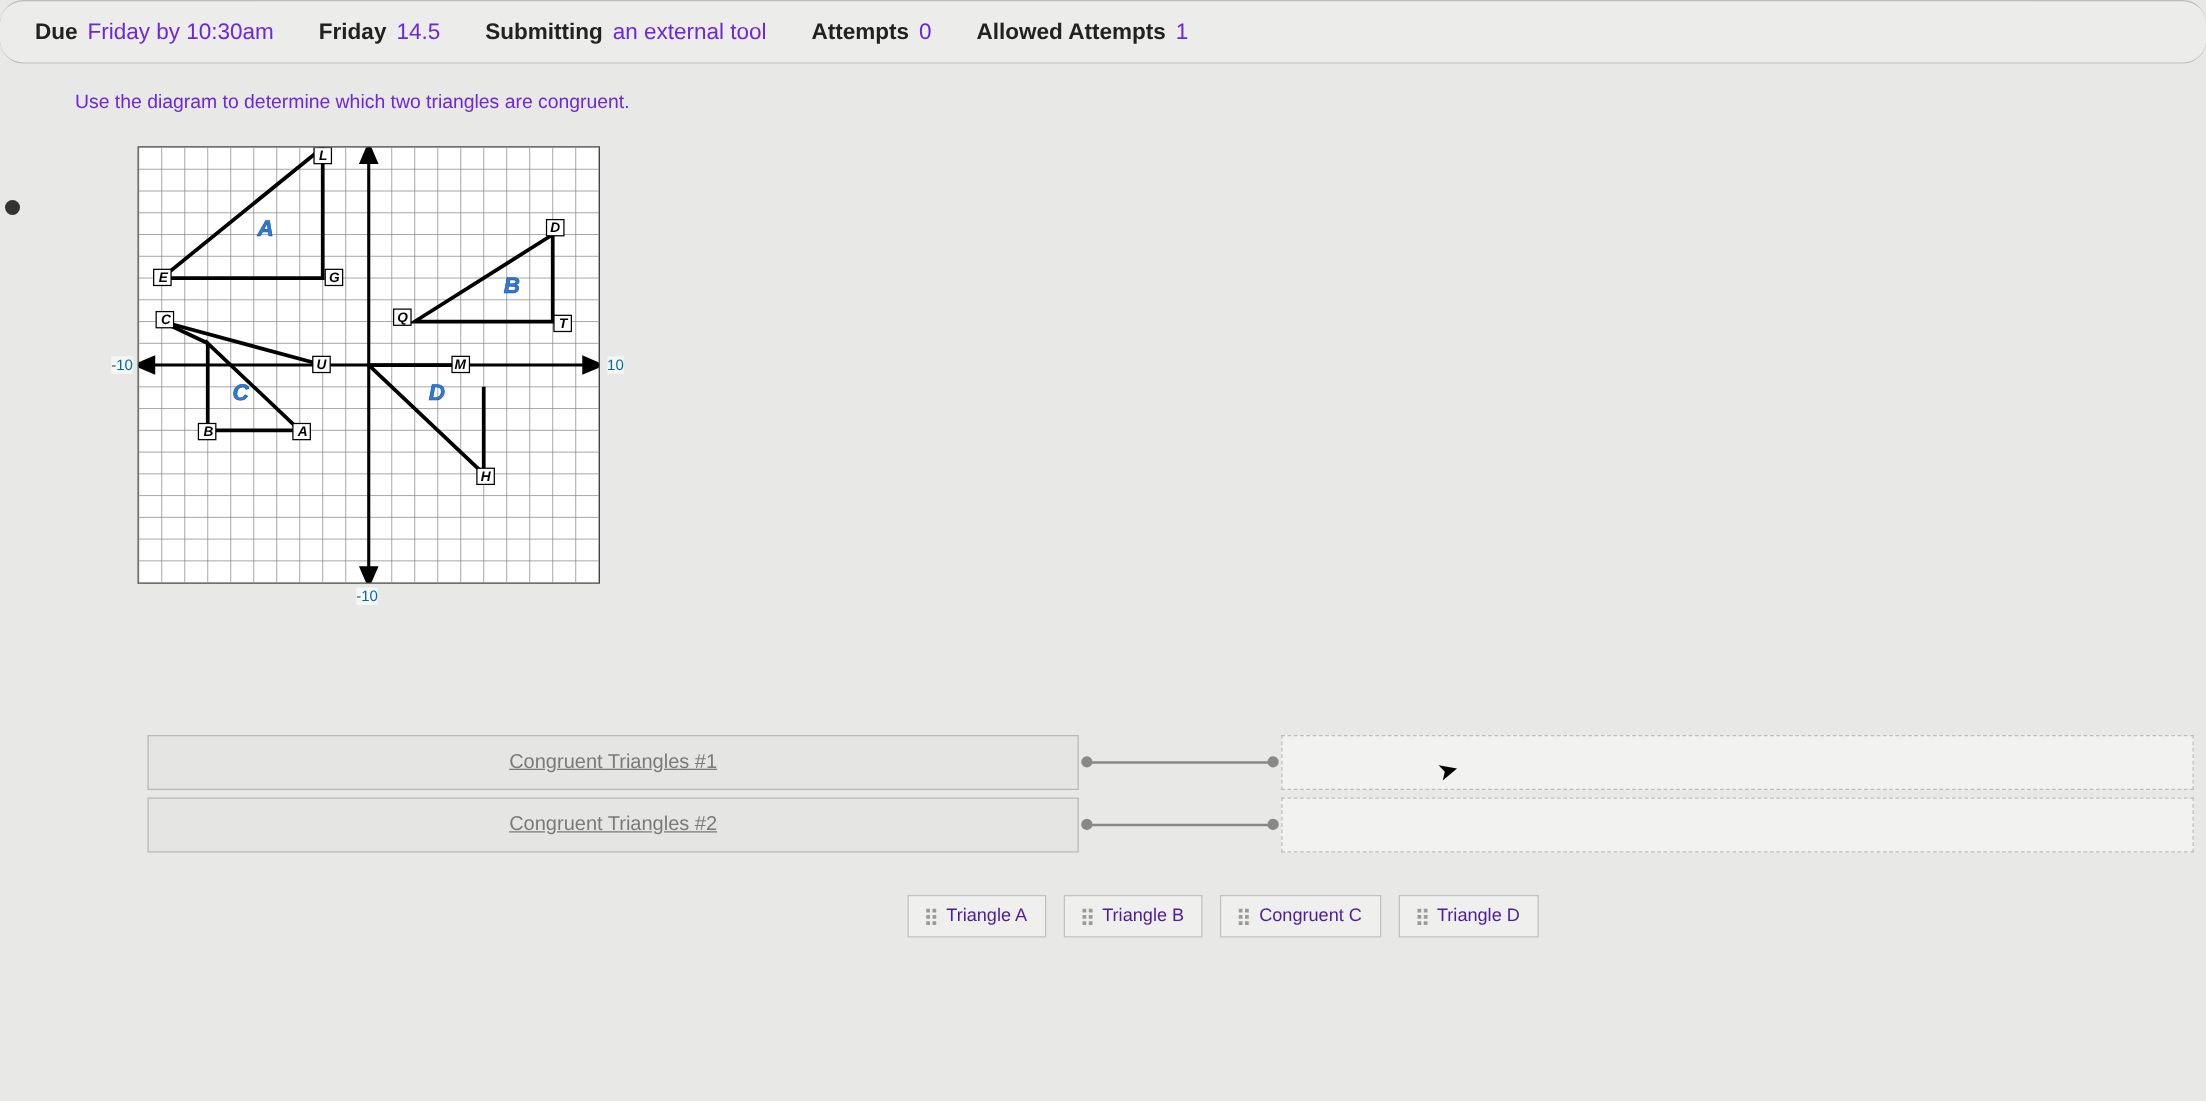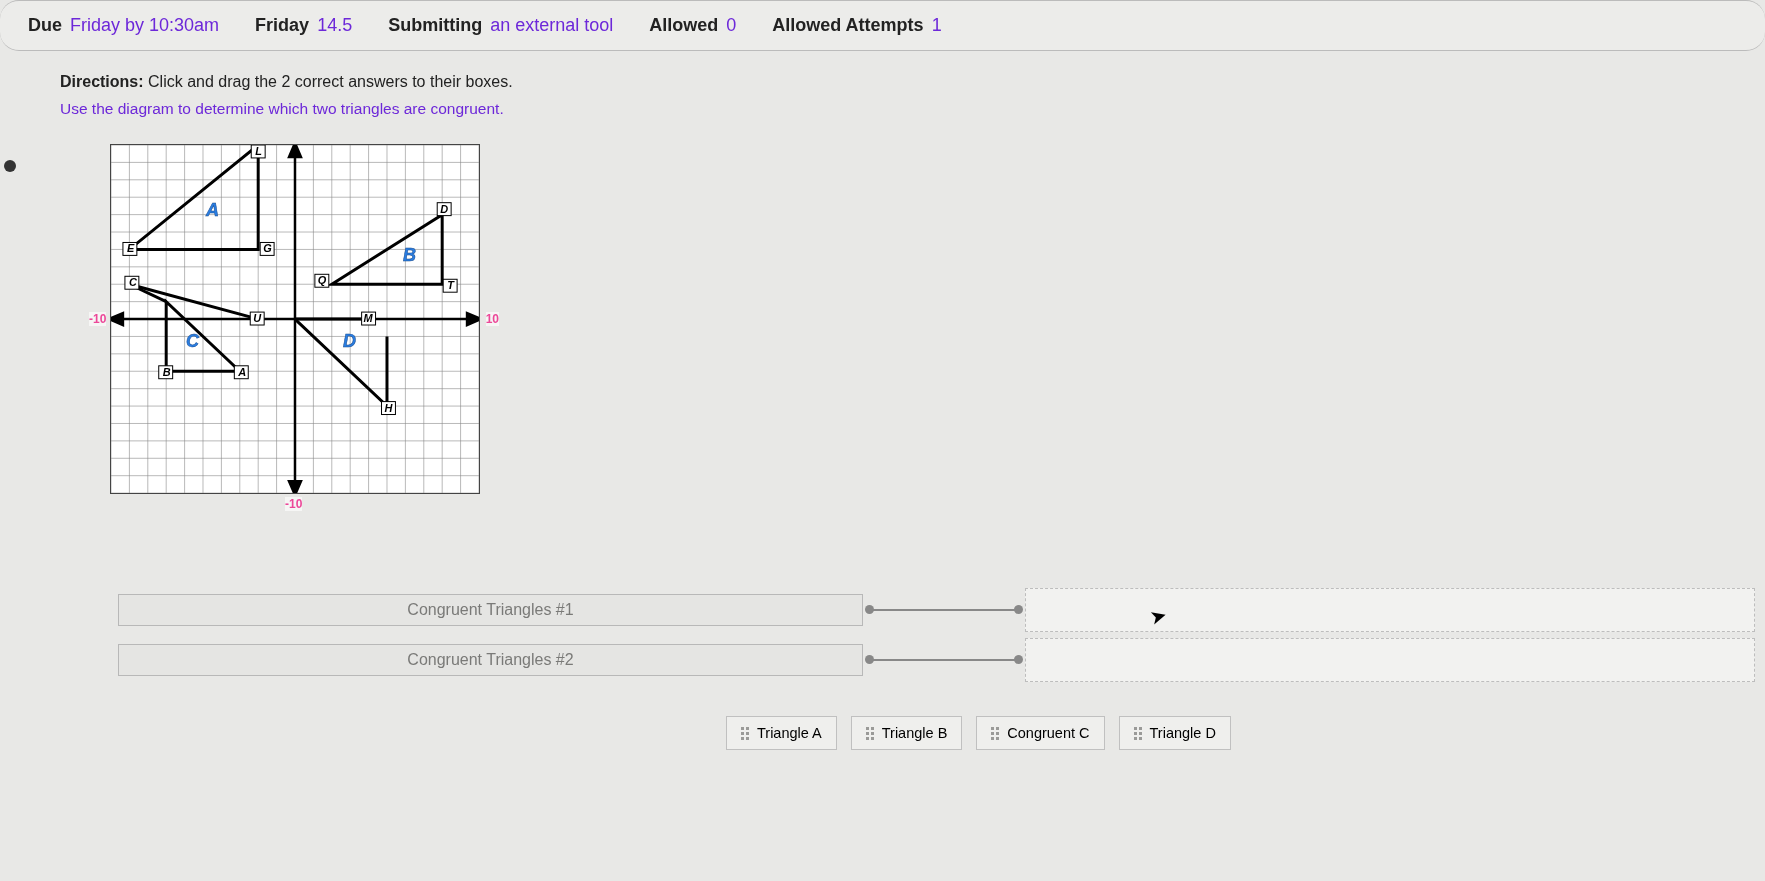--- a/index.html
+++ b/index.html
@@ -43,21 +43,21 @@
     width: 370px;
     height: 350px;
     background: #fff;
     border: 1px solid #444;
     position: relative;
     margin-left: 50px;
     margin-bottom: 60px;
   }
   .grid-svg { position:absolute; inset:0; }
   .axis-label {
-    position:absolute; font-size:12px; color:#ec4899; font-weight:700;
+    position:absolute; font-size:12px; color:#0369a1; font-weight:400;
     background: rgba(255,255,255,0.6);
   }
   .tri-label {
     position:absolute; font-size:18px; font-weight:900;
     color:#2a7de1; font-style:italic;
     -webkit-text-stroke: 0.5px #1a4a8a;
   }
   
   .drops {
     position: absolute;
@@ -65,28 +65,29 @@
     top: 588px;
     right: 10px;
   }
   .drop-row {
     display:flex;
     align-items:center;
     margin-bottom: 6px;
   }
   .drop-label-cell {
     width: 745px;
-    height: 32px;
+    height: 44px;
     border:1px solid #b8b8b8;
     background: #e5e5e3;
     display:flex;
     align-items:center;
     justify-content:center;
     font-size:16px;
     color:#7a7a78;
+    text-decoration:underline;
   }
   .connector {
     width: 150px;
     height: 2px;
     background:#888;
     position:relative;
     margin:0 6px;
   }
   .connector::before, .connector::after {
     content:"";
@@ -113,21 +114,21 @@
     gap:14px;
   }
   .chip {
     border:1px solid #c0c0c0;
     background:#efefed;
     padding:8px 14px;
     display:flex;
     align-items:center;
     gap:8px;
     font-size:14.5px;
-    color:#000000;
+    color:#4c1d95;
     cursor: grab;
   }
   .grip {
     display:inline-grid;
     grid-template-columns:repeat(2,3px);
     grid-auto-rows:3px;
     gap:2px;
   }
   .grip span{background:#9a9a98; width:3px; height:3px;}
   .cursor-pointer {
@@ -159,34 +160,30 @@
   </div>
   <div class="meta-pair">
     <span class="meta-label">Friday</span>
     <span class="meta-value">14.5</span>
   </div>
   <div class="meta-pair">
     <span class="meta-label">Submitting</span>
     <span class="meta-value">an external tool</span>
   </div>
   <div class="meta-pair">
-    <span class="meta-label">Allowed</span>
+    <span class="meta-label">Attempts</span>
     <span class="meta-value">0</span>
   </div>
   <div class="meta-pair">
     <span class="meta-label">Allowed Attempts</span>
     <span class="meta-value">1</span>
   </div>
 </div>
 
 <div class="content">
-  <p class="directions">
-    <b>Directions:</b>
-    <span>Click and drag the 2 correct answers to their boxes.</span>
-  </p>
   <p class="instr">Use the diagram to determine which two triangles are congruent.</p>
 
   <div class="diagram-wrap">
     <svg class="grid-svg" viewBox="0 0 370 350">
 
       <g stroke="#888" stroke-width="0.6">
 
         <g>
 
           <line x1="0" y1="0" x2="0" y2="350"></line>

